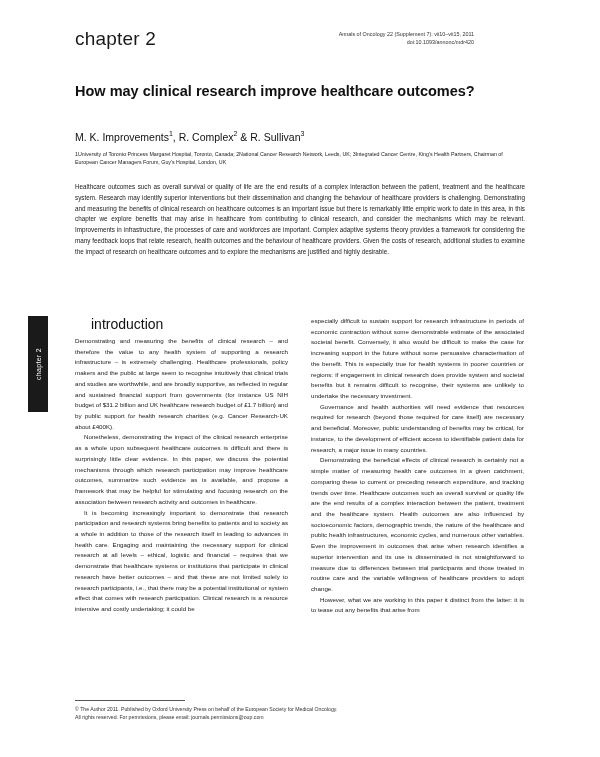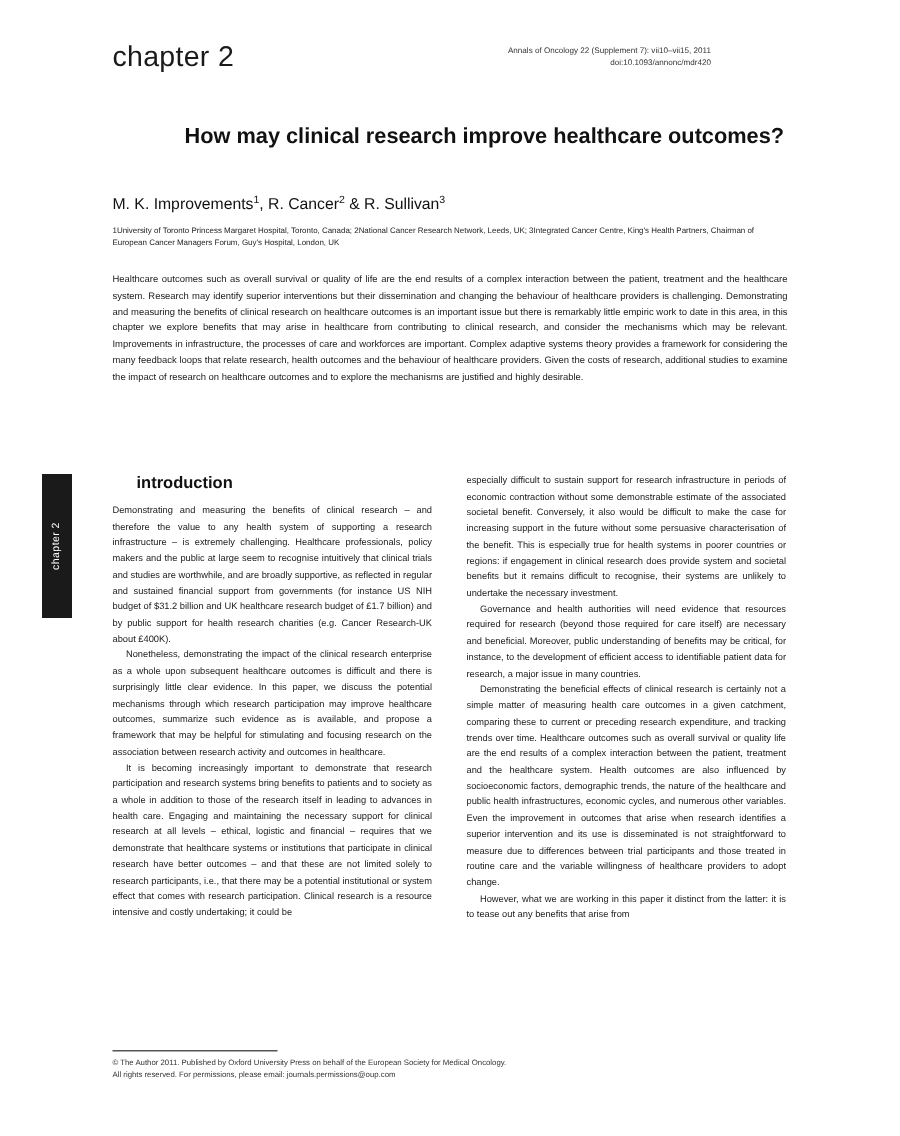--- a/index.html
+++ b/index.html
@@ -44,21 +44,20 @@
   
   .article-title {
     position: absolute;
     left: 75px;
     top: 82px;
     width: 430px;
     font-size: 14.5px;
     font-weight: bold;
     line-height: 1.35;
     color: #111;
-    margin-left: 48px;
   }
   .authors {
     position: absolute;
     left: 75px;
     top: 130px;
     width: 440px;
     font-size: 10.5px;
     color: #111;
   }
   .authors sup { font-size: 7px; }
@@ -99,22 +98,22 @@
     color: #ffffff;
     font-size: 7px;
     letter-spacing: 0.3px;
     white-space: nowrap;
   }
   
   .section-heading {
     position: absolute;
     left: 75px;
     top: 316px;
-    font-size: 11px;
-    font-weight: bold;
+    font-size: 14px;
+    font-weight: normal;
     color: #111;
     padding-left: 16px;
   }
   .col {
     position: absolute;
     width: 213px;
     font-size: 6.2px;
     line-height: 1.73;
     text-align: justify;
     color: #1a1a1a;
@@ -151,21 +150,21 @@
   <div class="chapter-title">chapter 2</div>
 
   <div class="journal-ref">
     <div>Annals of Oncology 22 (Supplement 7): vii10–vii15, 2011</div>
     <div>doi:10.1093/annonc/mdr420</div>
   </div>
 
   <div class="article-title">How may clinical research improve healthcare outcomes?</div>
 
   <div class="authors">
-    <span>M. K. Improvements</span><sup>1</sup><span>, R. Cancer</span><sup>2</sup><span> &amp; R. Sullivan</span><sup>3</sup>
+    <span>M. K. Improvements</span><sup>1</sup><span>, R. Complex</span><sup>2</sup><span> &amp; R. Sullivan</span><sup>3</sup>
   </div>
 
   <div class="affiliations">1University of Toronto Princess Margaret Hospital, Toronto, Canada; 2National Cancer Research Network, Leeds, UK; 3Integrated Cancer Centre, King's Health Partners, Chairman of European Cancer Managers Forum, Guy's Hospital, London, UK</div>
 
   <div class="abstract">Healthcare outcomes such as overall survival or quality of life are the end results of a complex interaction between the patient, treatment and the healthcare system. Research may identify superior interventions but their dissemination and changing the behaviour of healthcare providers is challenging. Demonstrating and measuring the benefits of clinical research on healthcare outcomes is an important issue but there is remarkably little empiric work to date in this area, in this chapter we explore benefits that may arise in healthcare from contributing to clinical research, and consider the mechanisms which may be relevant. Improvements in infrastructure, the processes of care and workforces are important. Complex adaptive systems theory provides a framework for considering the many feedback loops that relate research, health outcomes and the behaviour of healthcare providers. Given the costs of research, additional studies to examine the impact of research on healthcare outcomes and to explore the mechanisms are justified and highly desirable.</div>
 
   <div class="side-tab">
     <span>chapter 2</span>
   </div>
 

